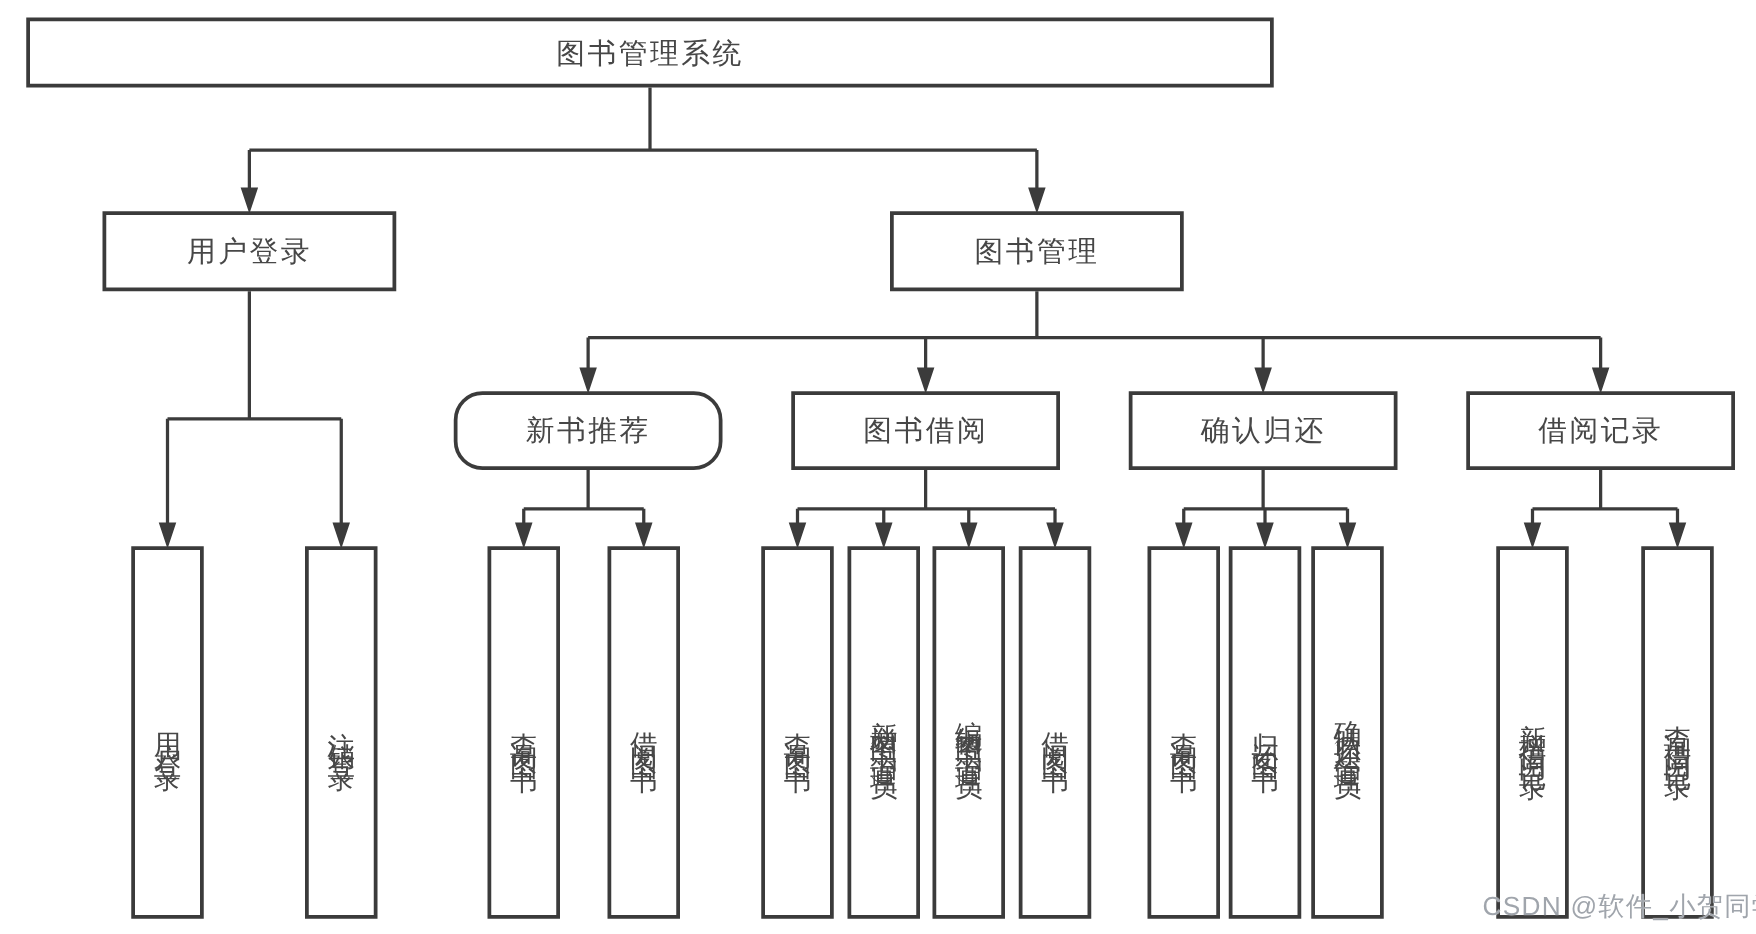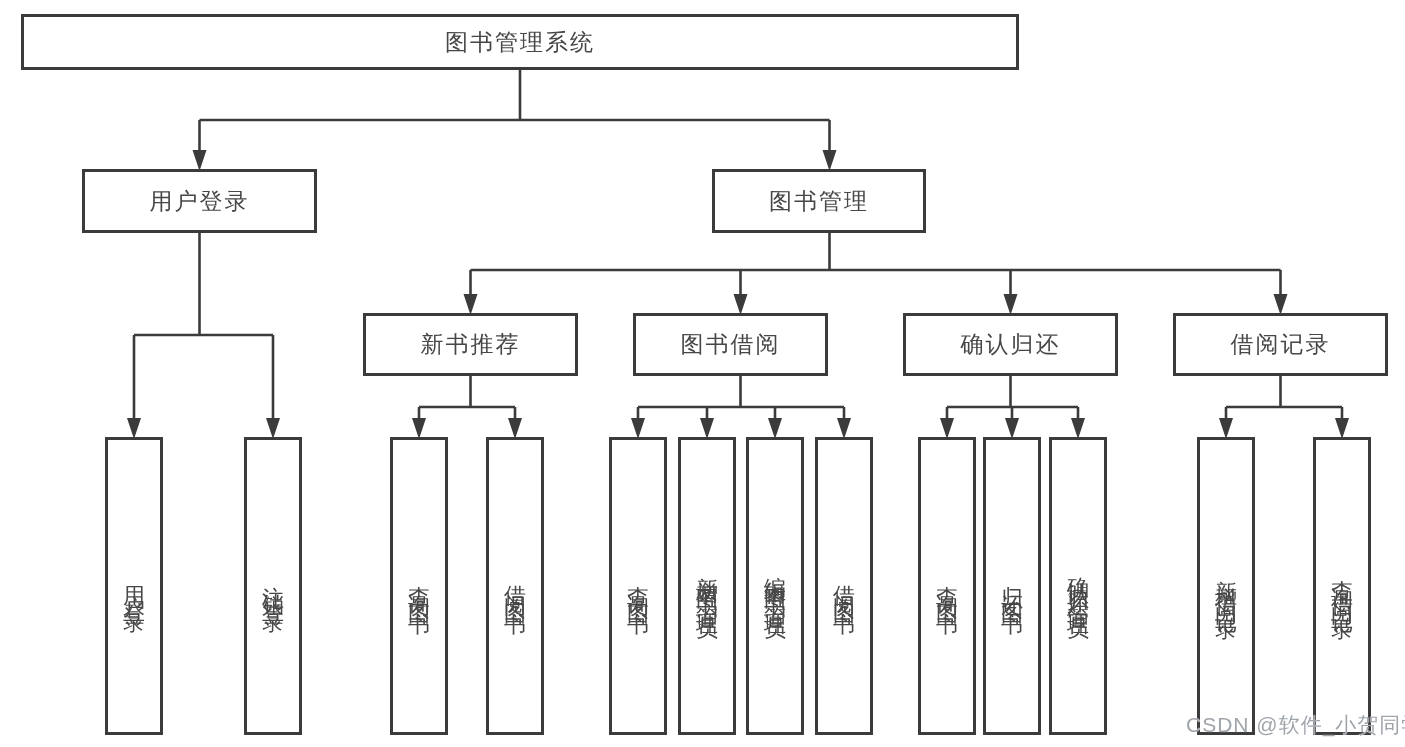--- a/index.html
+++ b/index.html
@@ -109,28 +109,28 @@
       M1335 418 L1349 418 L1342 439 Z"></path>
   </svg>
 
   <div class="node hbox" style="left:21px; top:14px; width:998px; height:56px;">
     <span>图书管理系统</span>
   </div>
 
   <div class="node hbox" style="left:82px; top:169px; width:235px; height:64px;">
     <span>用户登录</span>
   </div>
-  <div class="node hbox" style="left:712px; top:169px; width:214px; height:64px;font-family:Liberation Mono, monospace;">
+  <div class="node hbox" style="left:712px; top:169px; width:235px; height:64px;font-family:Liberation Mono, monospace;">
     <span>图书管理</span>
   </div>
 
-  <div class="node hbox" style="left:363px; top:313px; width:215px; height:63px;">
+  <div class="node hbox" style="left:363px; top:313px; width:215px; height:63px;border-radius:23px;">
     <span>新书推荐</span>
   </div>
-  <div class="node hbox" style="left:633px; top:313px; width:195px; height:63px;">
+  <div class="node hbox" style="left:633px; top:313px; width:215px; height:63px;">
     <span>图书借阅</span>
   </div>
   <div class="node hbox" style="left:903px; top:313px; width:215px; height:63px;">
     <span>确认归还</span>
   </div>
   <div class="node hbox" style="left:1173px; top:313px; width:215px; height:63px;">
     <span>借阅记录</span>
   </div>
 
   <div class="node vbox" style="left:105px; top:437px; width:58px; height:298px;">

